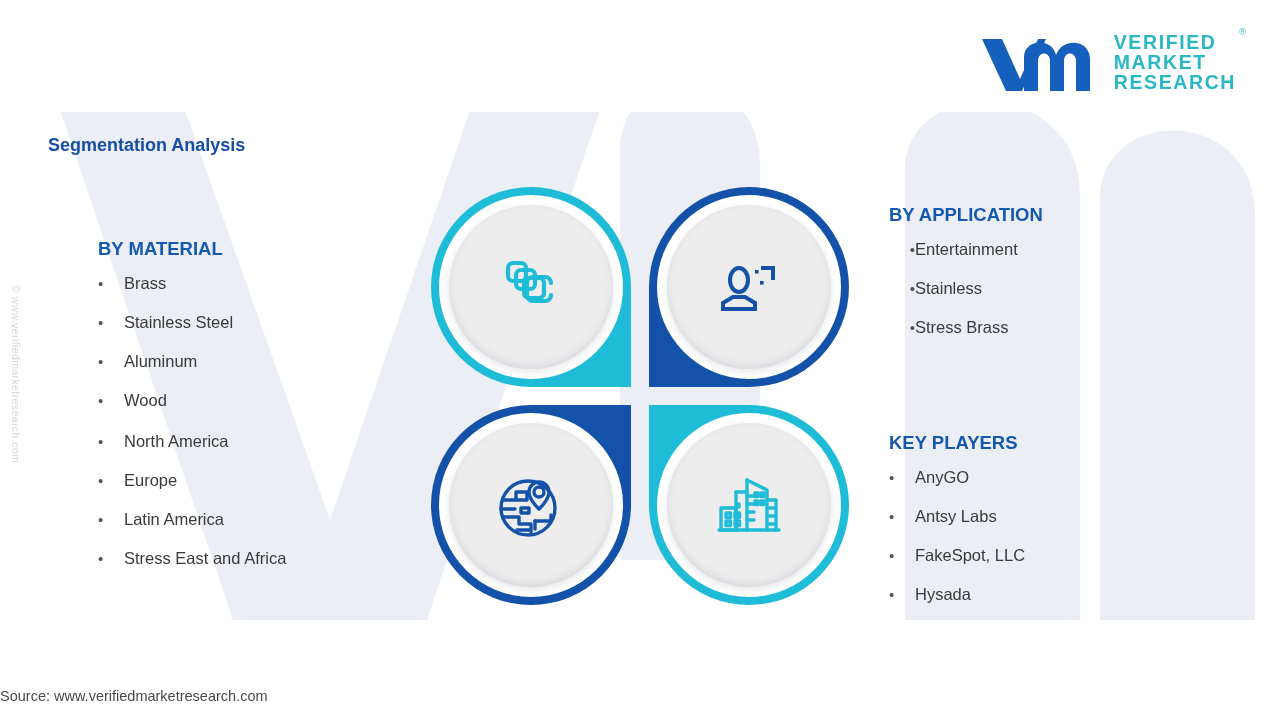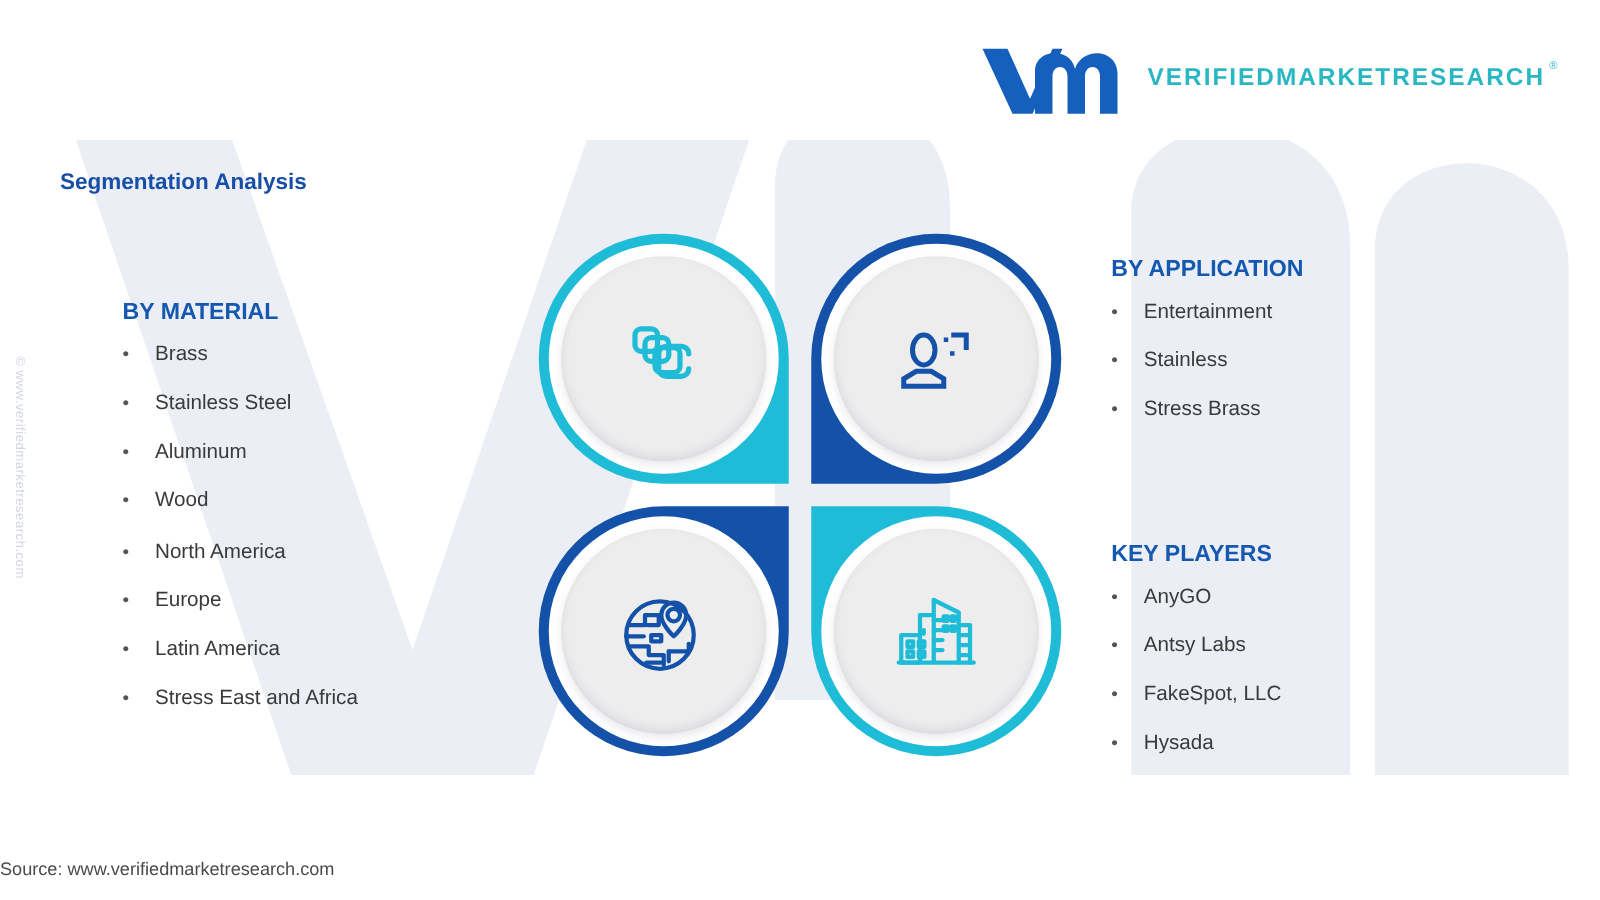--- a/index.html
+++ b/index.html
@@ -63,21 +63,21 @@
     top: 28px;
     height: 70px;
     display: flex;
     align-items: center;
     gap: 12px;
     z-index: 6;
   }
   .logo-mark { display: block; }
   .logo-text {
     display: flex;
-    flex-direction: row;
+    flex-direction: column;
     justify-content: center;
     line-height: 1.02;
     position: relative;
   }
   .logo-text span {
     font-size: 19.5px;
     font-weight: bold;
     letter-spacing: 1.6px;
     color: #2AB7C4;
     white-space: nowrap;
@@ -134,21 +134,21 @@
   .bullet {
     color: #555;
     font-size: 15px;
     width: 26px;
     flex: 0 0 26px;
     display: inline-block;
   }
 
   #seg-material   { left: 98px;  top: 210px; margin-top: 28px; }
   #seg-geography  { left: 98px;  top: 432px; }
-  #seg-application{ left: 889px; top: 204px; }
+  #seg-application{ left: 889px; top: 204px; text-align: right; }
   #seg-players    { left: 889px; top: 432px; }
 
   
   .pinwheel {
     position: absolute;
     left: 431px;
     top: 187px;
     width: 418px;
     height: 418px;
     z-index: 3;

